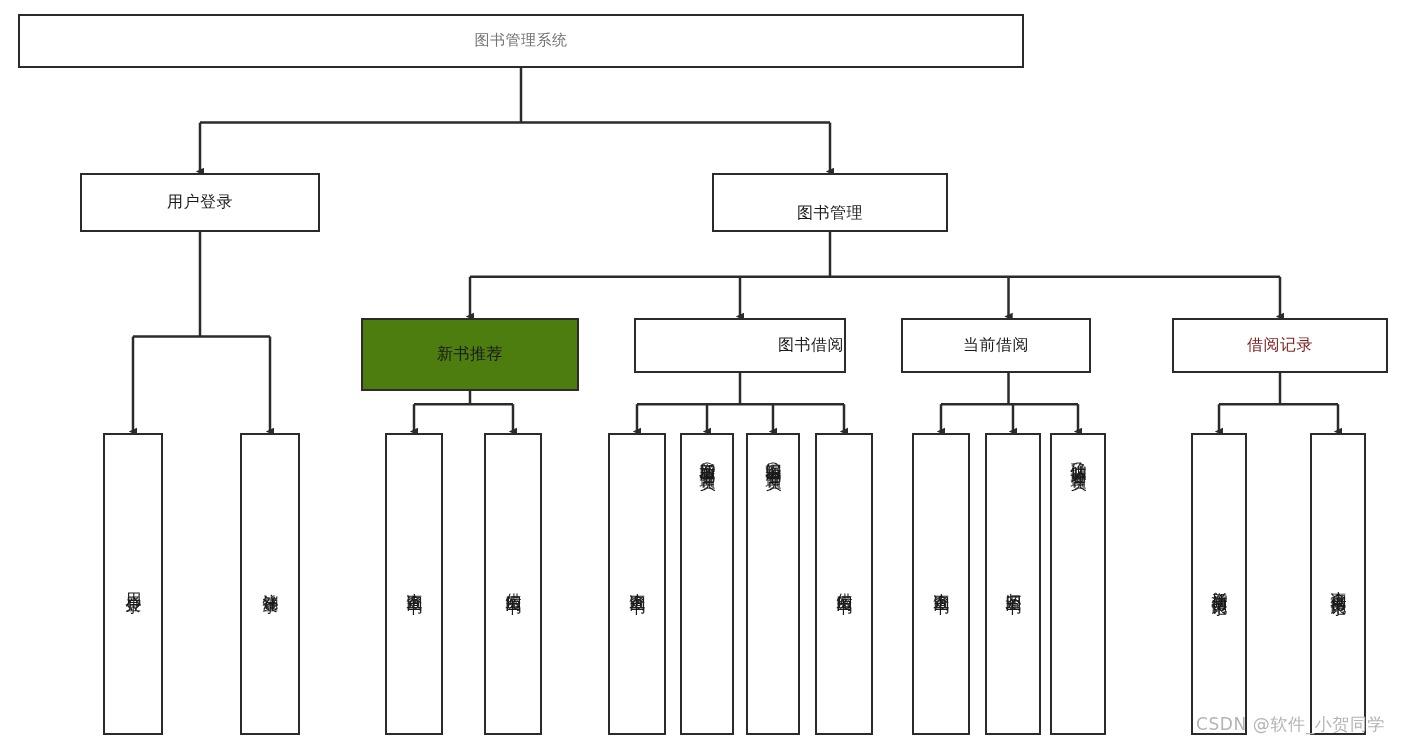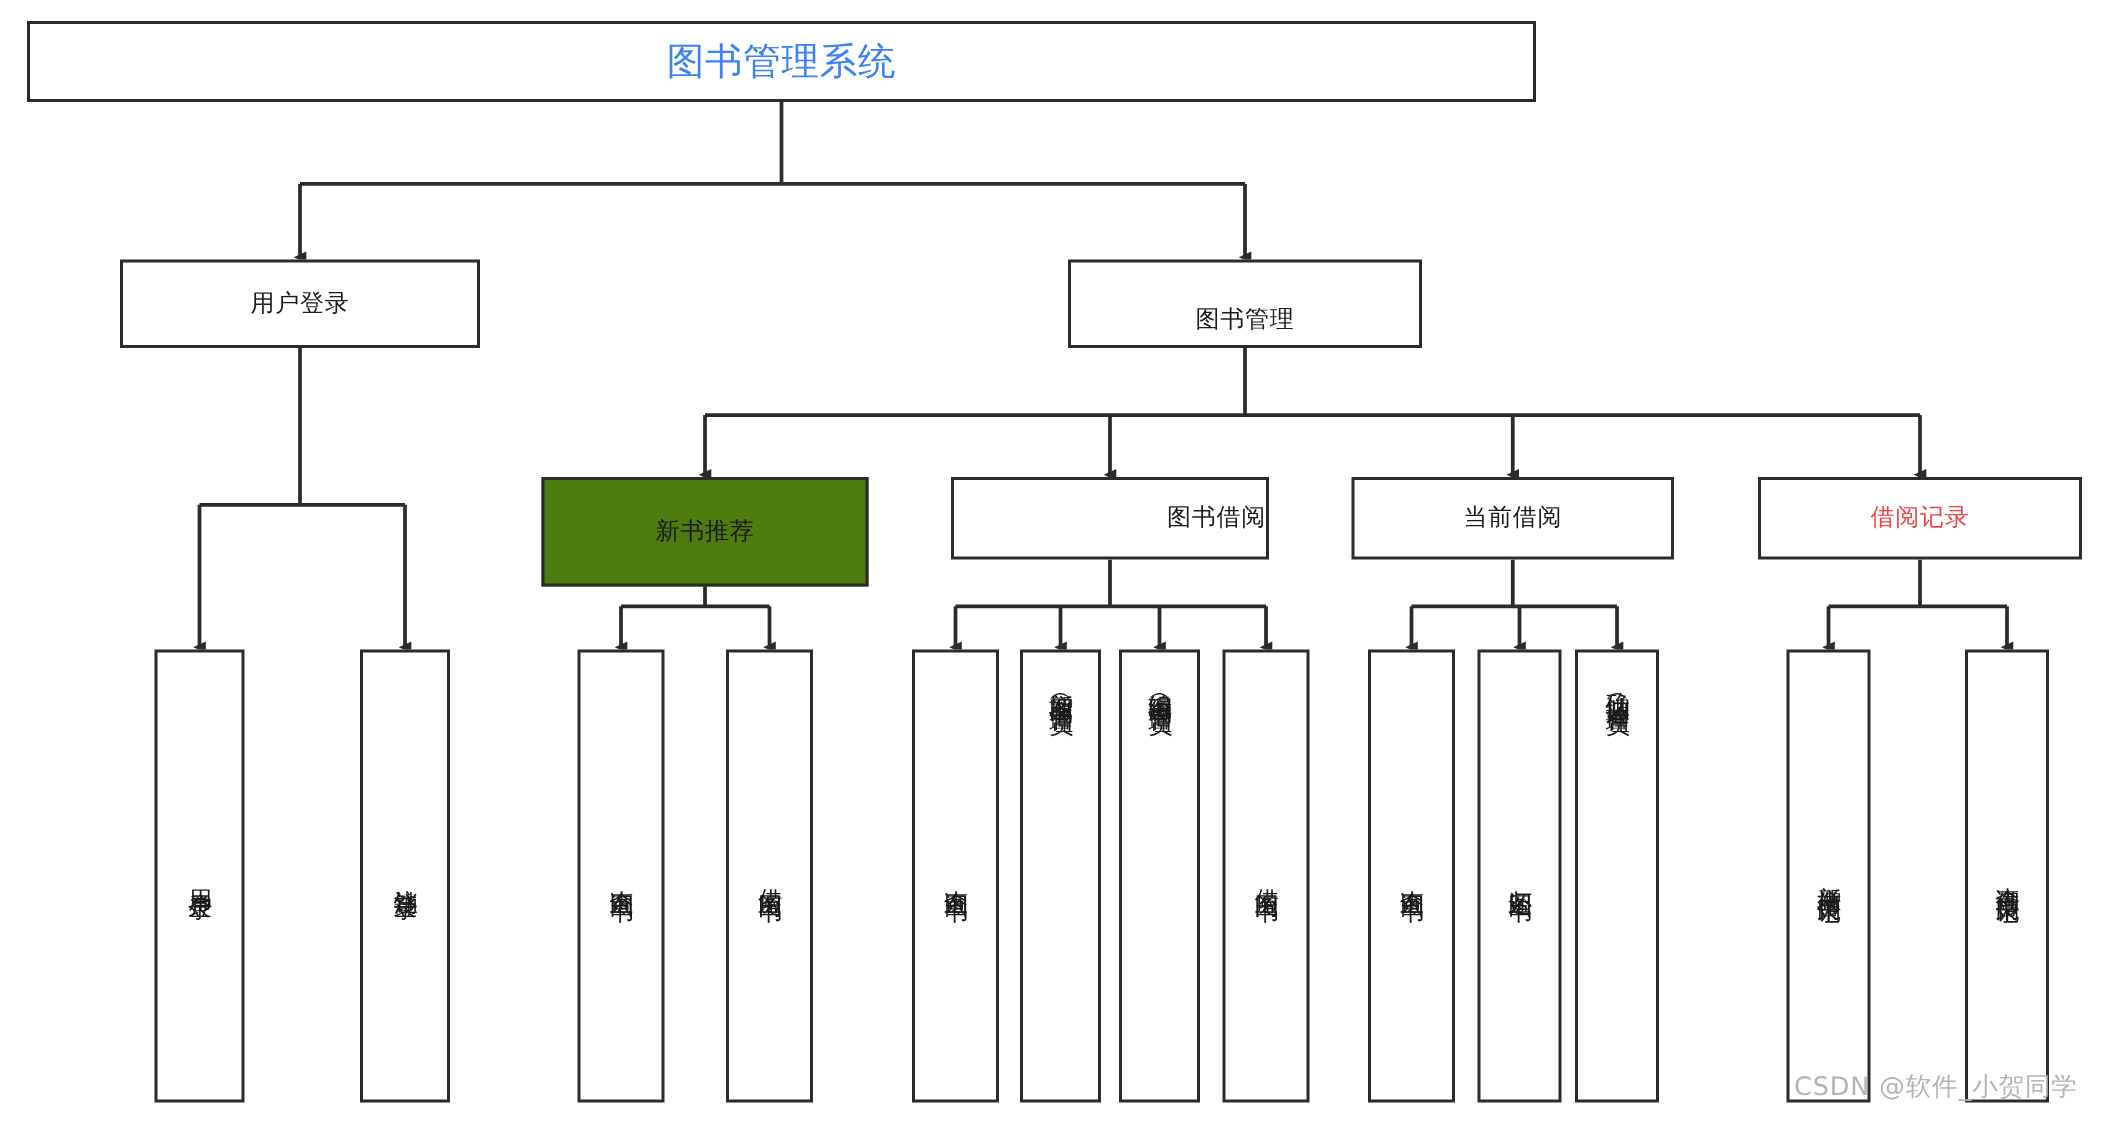--- a/index.html
+++ b/index.html
@@ -110,39 +110,39 @@
         <line x1="1078" y1="404.2" x2="1078" y2="431.5" stroke="#2b2b2b" stroke-width="2.5" marker-end="url(#arrowhead)"></line>
         <line x1="1280" y1="373" x2="1280" y2="404.2" stroke="#2b2b2b" stroke-width="2.5"></line>
         <line x1="1219" y1="404.2" x2="1338" y2="404.2" stroke="#2b2b2b" stroke-width="2.5"></line>
         <line x1="1219" y1="404.2" x2="1219" y2="431.5" stroke="#2b2b2b" stroke-width="2.5" marker-end="url(#arrowhead)"></line>
         <line x1="1338" y1="404.2" x2="1338" y2="431.5" stroke="#2b2b2b" stroke-width="2.5" marker-end="url(#arrowhead)"></line>
       </g>
   </svg>
 
   <div id="node-layer">
       <div class="node-box" style="left: 18px; top: 14px; width: 1006px; height: 54px; border-color: rgb(43, 43, 43); background: rgb(255, 255, 255);">
-        <span class="node-label" style="color: #3b82f6; font-size: 25px;">图书管理系统</span>
+        <span class="node-label" style="color: #737373; font-size: 15px;">图书管理系统</span>
       </div>
       <div class="node-box" style="left: 80px; top: 173px; width: 240px; height: 59px; border-color: rgb(43, 43, 43); background: rgb(255, 255, 255);">
         <span class="node-label" style="color: rgb(26, 26, 26);">用户登录</span>
       </div>
       <div class="node-box" style="left: 712px; top: 173px; width: 236px; height: 59px; border-color: rgb(43, 43, 43); background: rgb(255, 255, 255);">
         <span class="node-label" style="color: rgb(26, 26, 26); margin-top: 22px;">图书管理</span>
       </div>
       <div class="node-box" style="left: 361px; top: 318px; width: 218px; height: 73px; border-color: rgb(43, 43, 43); background: #4d7c0f;">
         <span class="node-label" style="color: rgb(26, 26, 26);">新书推荐</span>
       </div>
       <div class="node-box" style="left: 634px; top: 318px; width: 212px; height: 55px; border-color: rgb(43, 43, 43); background: rgb(255, 255, 255); justify-content: flex-end;">
         <span class="node-label" style="color: rgb(26, 26, 26);">图书借阅</span>
       </div>
-      <div class="node-box" style="left: 901px; top: 318px; width: 215px; height: 55px; border-color: rgb(43, 43, 43); background: rgb(255, 255, 255);">
+      <div class="node-box" style="left: 901px; top: 318px; width: 190px; height: 55px; border-color: rgb(43, 43, 43); background: rgb(255, 255, 255);">
         <span class="node-label" style="color: rgb(26, 26, 26);">当前借阅</span>
       </div>
       <div class="node-box" style="left: 1172px; top: 318px; width: 216px; height: 55px; border-color: rgb(43, 43, 43); background: rgb(255, 255, 255);">
-        <span class="node-label" style="color: #ef4444;">借阅记录</span>
+        <span class="node-label" style="color: #7f1d1d;">借阅记录</span>
       </div>
       <div class="node-box vertical centered" style="left: 103px; top: 433px; width: 60px; height: 302px; border-color: rgb(43, 43, 43); background: rgb(255, 255, 255);">
         <span class="node-label" style="color: rgb(26, 26, 26);">用户登录</span>
       </div>
       <div class="node-box vertical centered" style="left: 240px; top: 433px; width: 60px; height: 302px; border-color: rgb(43, 43, 43); background: rgb(255, 255, 255);">
         <span class="node-label" style="color: rgb(26, 26, 26);">注销登录</span>
       </div>
       <div class="node-box vertical centered" style="left: 385px; top: 433px; width: 58px; height: 302px; border-color: rgb(43, 43, 43); background: rgb(255, 255, 255);">
         <span class="node-label" style="color: rgb(26, 26, 26);">查询图书</span>
       </div>

